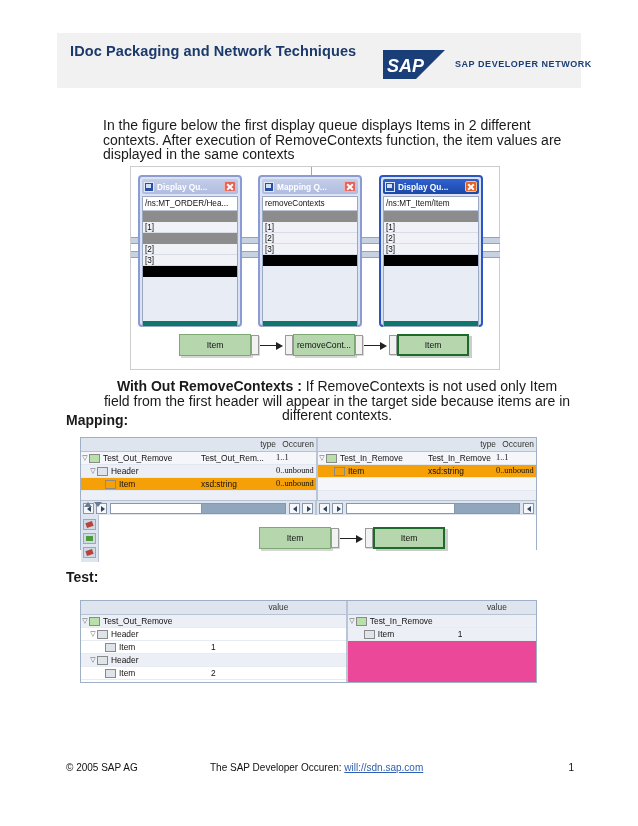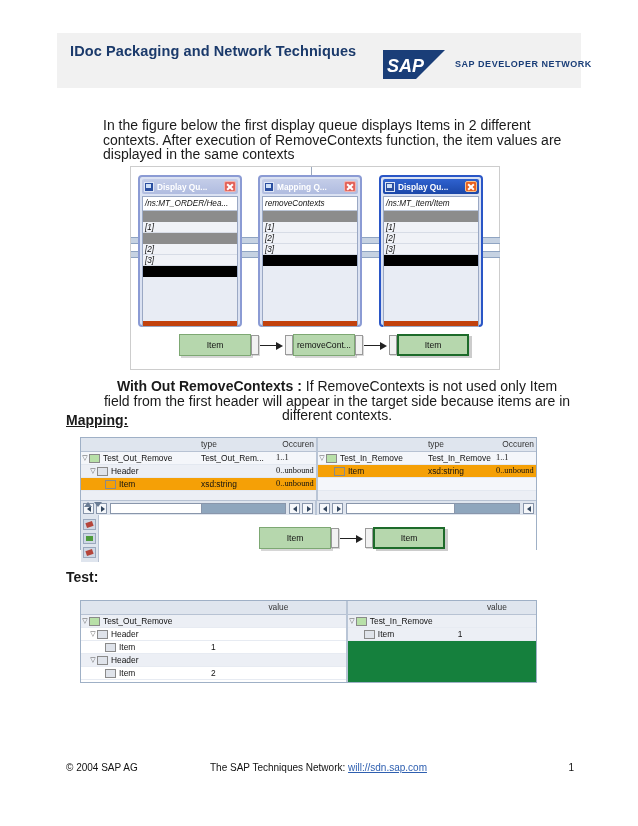--- a/index.html
+++ b/index.html
@@ -55,21 +55,21 @@
 
   
   .para {
     position: absolute;
     font-size: 14px;
     line-height: 14.5px;
     color: #1a1a1a;
   }
   .p-intro { left: 103px; top: 118px; width: 468px; }
   .p-without { left: 103px; top: 379px; width: 468px; text-align: center; }
-  .lbl-mapping { left: 66px; top: 413px; font-weight: bold; text-decoration: underline; }
+  .lbl-mapping { left: 66px; top: 413px; font-weight: bold; }
   .lbl-test { left: 66px; top: 570px; font-weight: bold; }
   .bold { font-weight: bold; }
 
   
   .fig1 {
     position: absolute;
     left: 130px; top: 166px;
     width: 368px; height: 202px;
     background: #ffffff;
     border: 1px solid #cdcdcd;
@@ -162,25 +162,24 @@
     left: 1px; top: 4px;
     width: 8px; height: 2px;
     background: #ffffff;
   }
   .dq-close::before { transform: rotate(45deg); }
   .dq-close::after  { transform: rotate(-45deg); }
 
   .dq-body {
     margin-top: 2px;
     height: 131px;
-    background: #c2410c;
+    background: #0f766e;
     border: 1px solid #9aa8c4;
     box-sizing: border-box;
     overflow: hidden;
-    font-style: italic;
   }
   .dq-head-row {
     height: 13px;
     background: #ffffff;
     border-bottom: 1px solid #bcc6d8;
     font-size: 8.2px;
     line-height: 13px;
     color: #111;
     padding: 0 2px;
     white-space: nowrap;
@@ -273,21 +272,21 @@
   .tcolhdr {
     height: 13px;
     background: #dfe5ee;
     border-bottom: 1px solid #b7c2d3;
     display: flex;
     font-size: 8.4px;
     line-height: 13px;
     color: #333;
   }
   .tcolhdr .c-name { flex: 0 0 auto; }
-  .tcolhdr .c-type { flex: 0 0 auto; text-align: left; }
+  .tcolhdr .c-type { flex: 0 0 auto; text-align: right; }
   .tcolhdr .c-occ  { flex: 1 1 auto; text-align: right; padding-right: 2px; }
   .trow {
     height: 12px;
     display: flex;
     align-items: center;
     font-size: 8.4px;
     line-height: 12px;
     color: #111;
     background: #f4f6fa;
     border-bottom: 1px solid #e3e8f0;
@@ -419,21 +418,21 @@
   .caret-dn { border-top: 5px solid #6a7c94; left: 13px; top: 64px; }
 
   
   .test-panel {
     position: absolute;
     left: 80px; top: 600px;
     width: 457px; height: 83px;
     border: 1px solid #9fb0c6;
     box-sizing: border-box;
     display: flex;
-    background: #15803d;
+    background: #ec4899;
   }
   .test-half {
     height: 100%;
     overflow: hidden;
   }
   .test-half.left  { width: 266px; border-right: 2px solid #b9c5d6; }
   .test-half.right { width: 189px; }
   .test-hdr {
     height: 13px;
     background: #dfe5ee;
@@ -780,18 +779,18 @@
           <span class="tw"></span>
         <span class="nodeico"></span>
         <span>Item</span>
       </span>
       <span class="tr-value">1</span>
     </div>
   </div>
 </div>
 
 <div class="footer">
-  <span class="f-left">© 2004 SAP AG</span>
+  <span class="f-left">© 2005 SAP AG</span>
   <span class="f-center">
-    <span>The SAP Techniques Network: </span><a class="f-link" href="#">will://sdn.sap.com</a>
+    <span>The SAP Developer Occuren: </span><a class="f-link" href="#">will://sdn.sap.com</a>
   </span>
   <span class="f-right">1</span>
 </div>
 
 </body></html>

